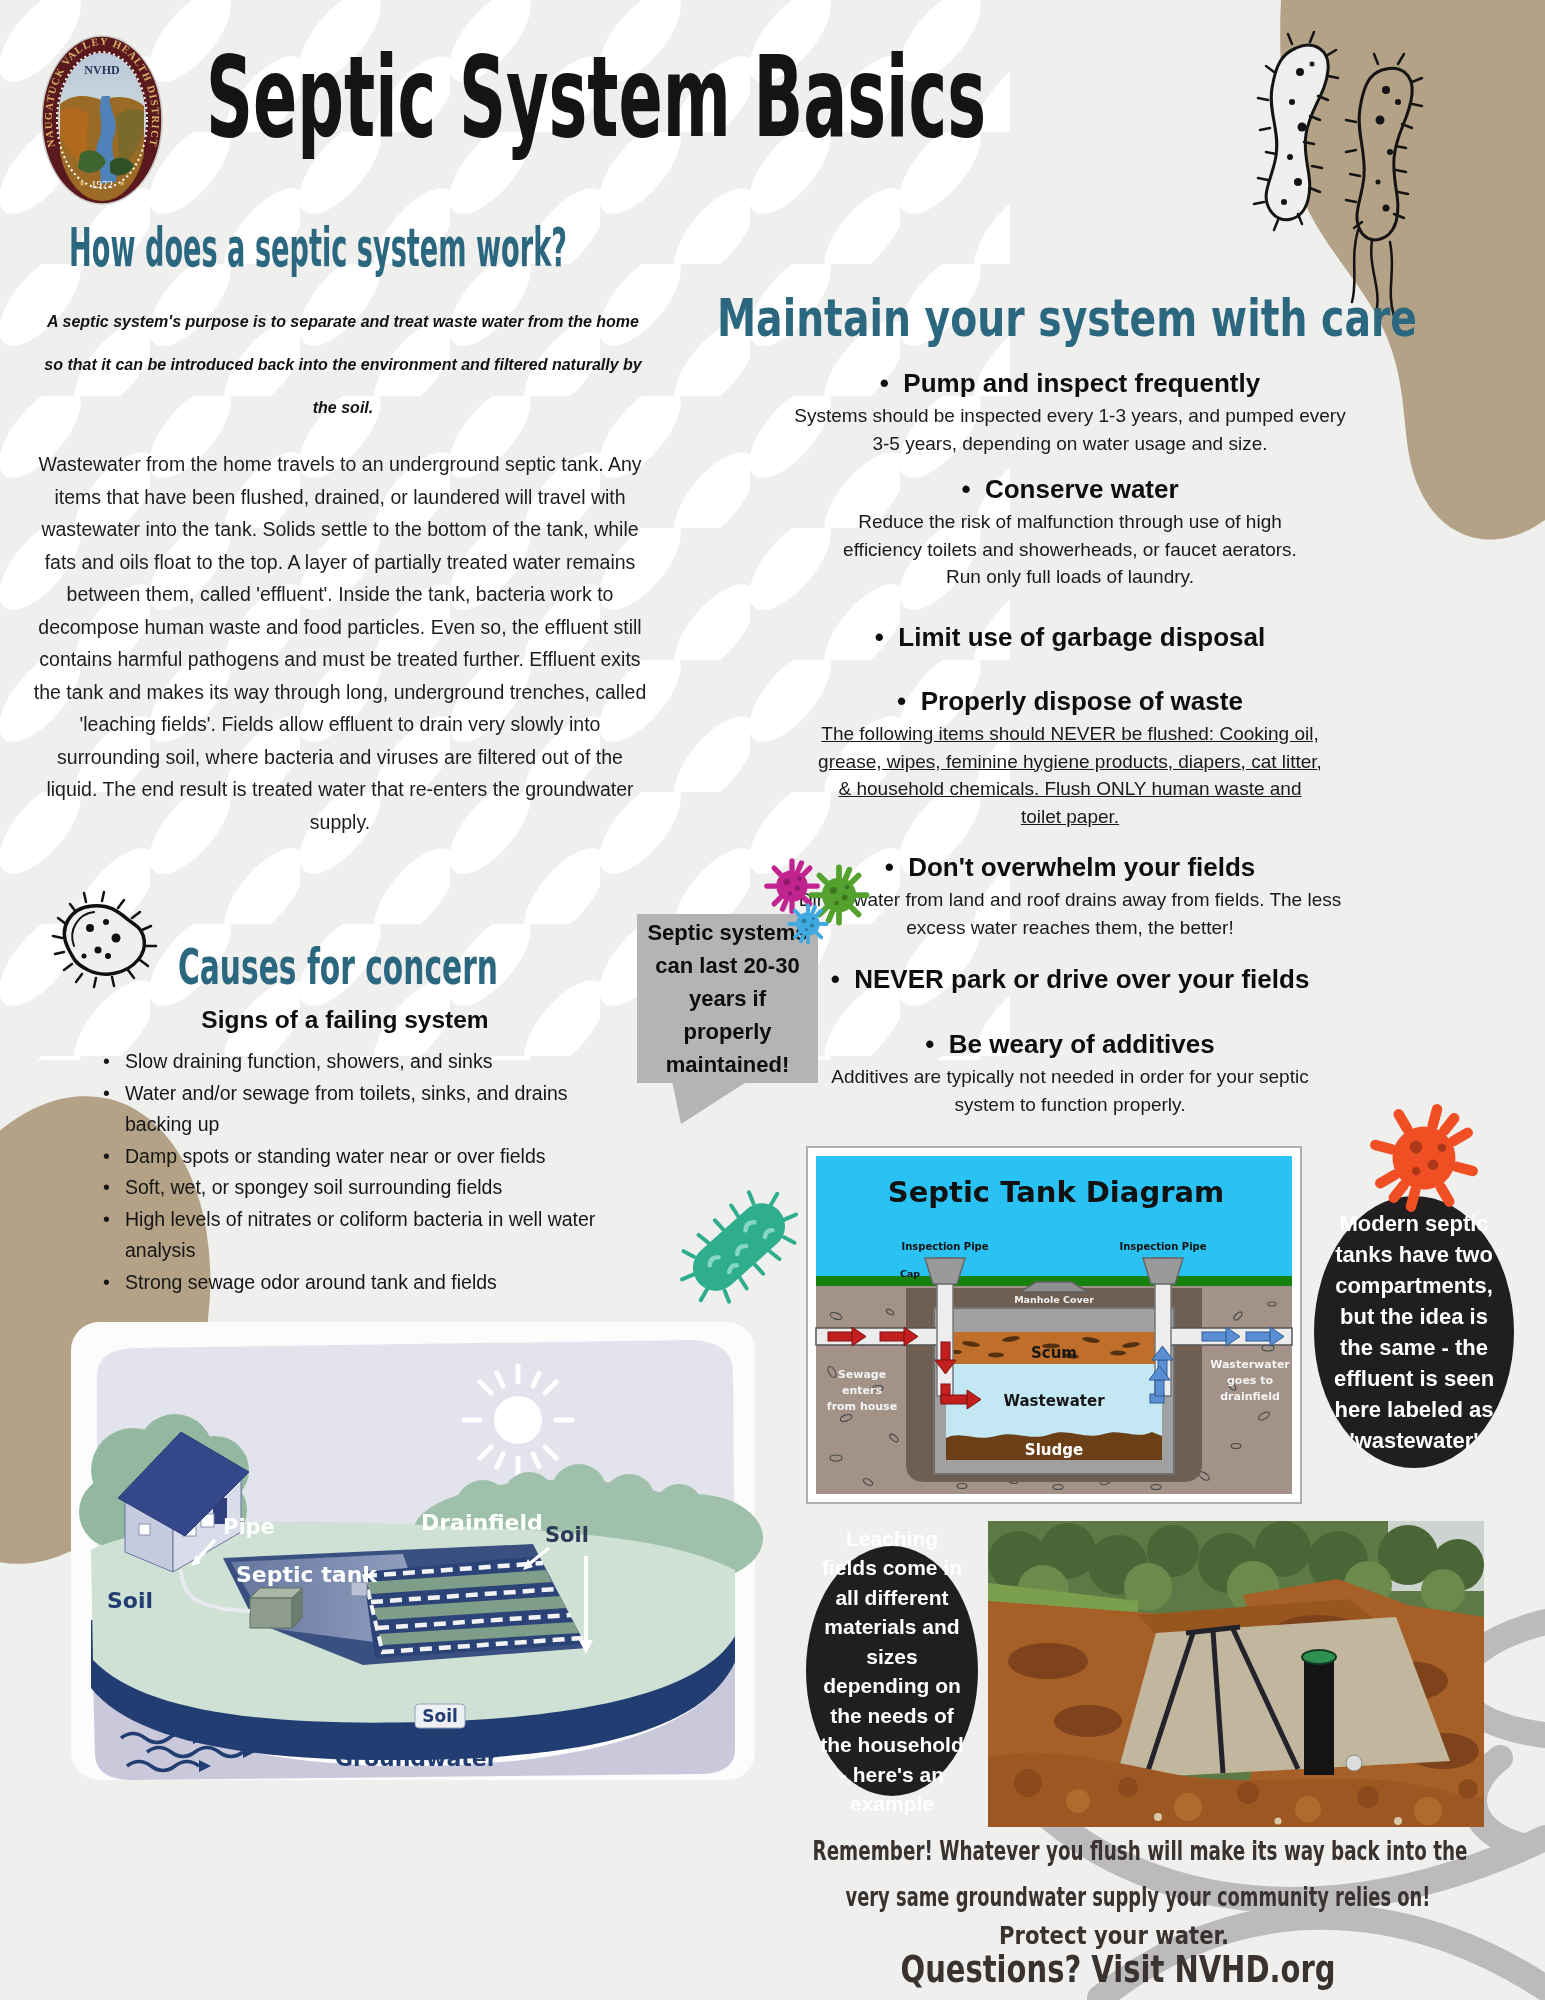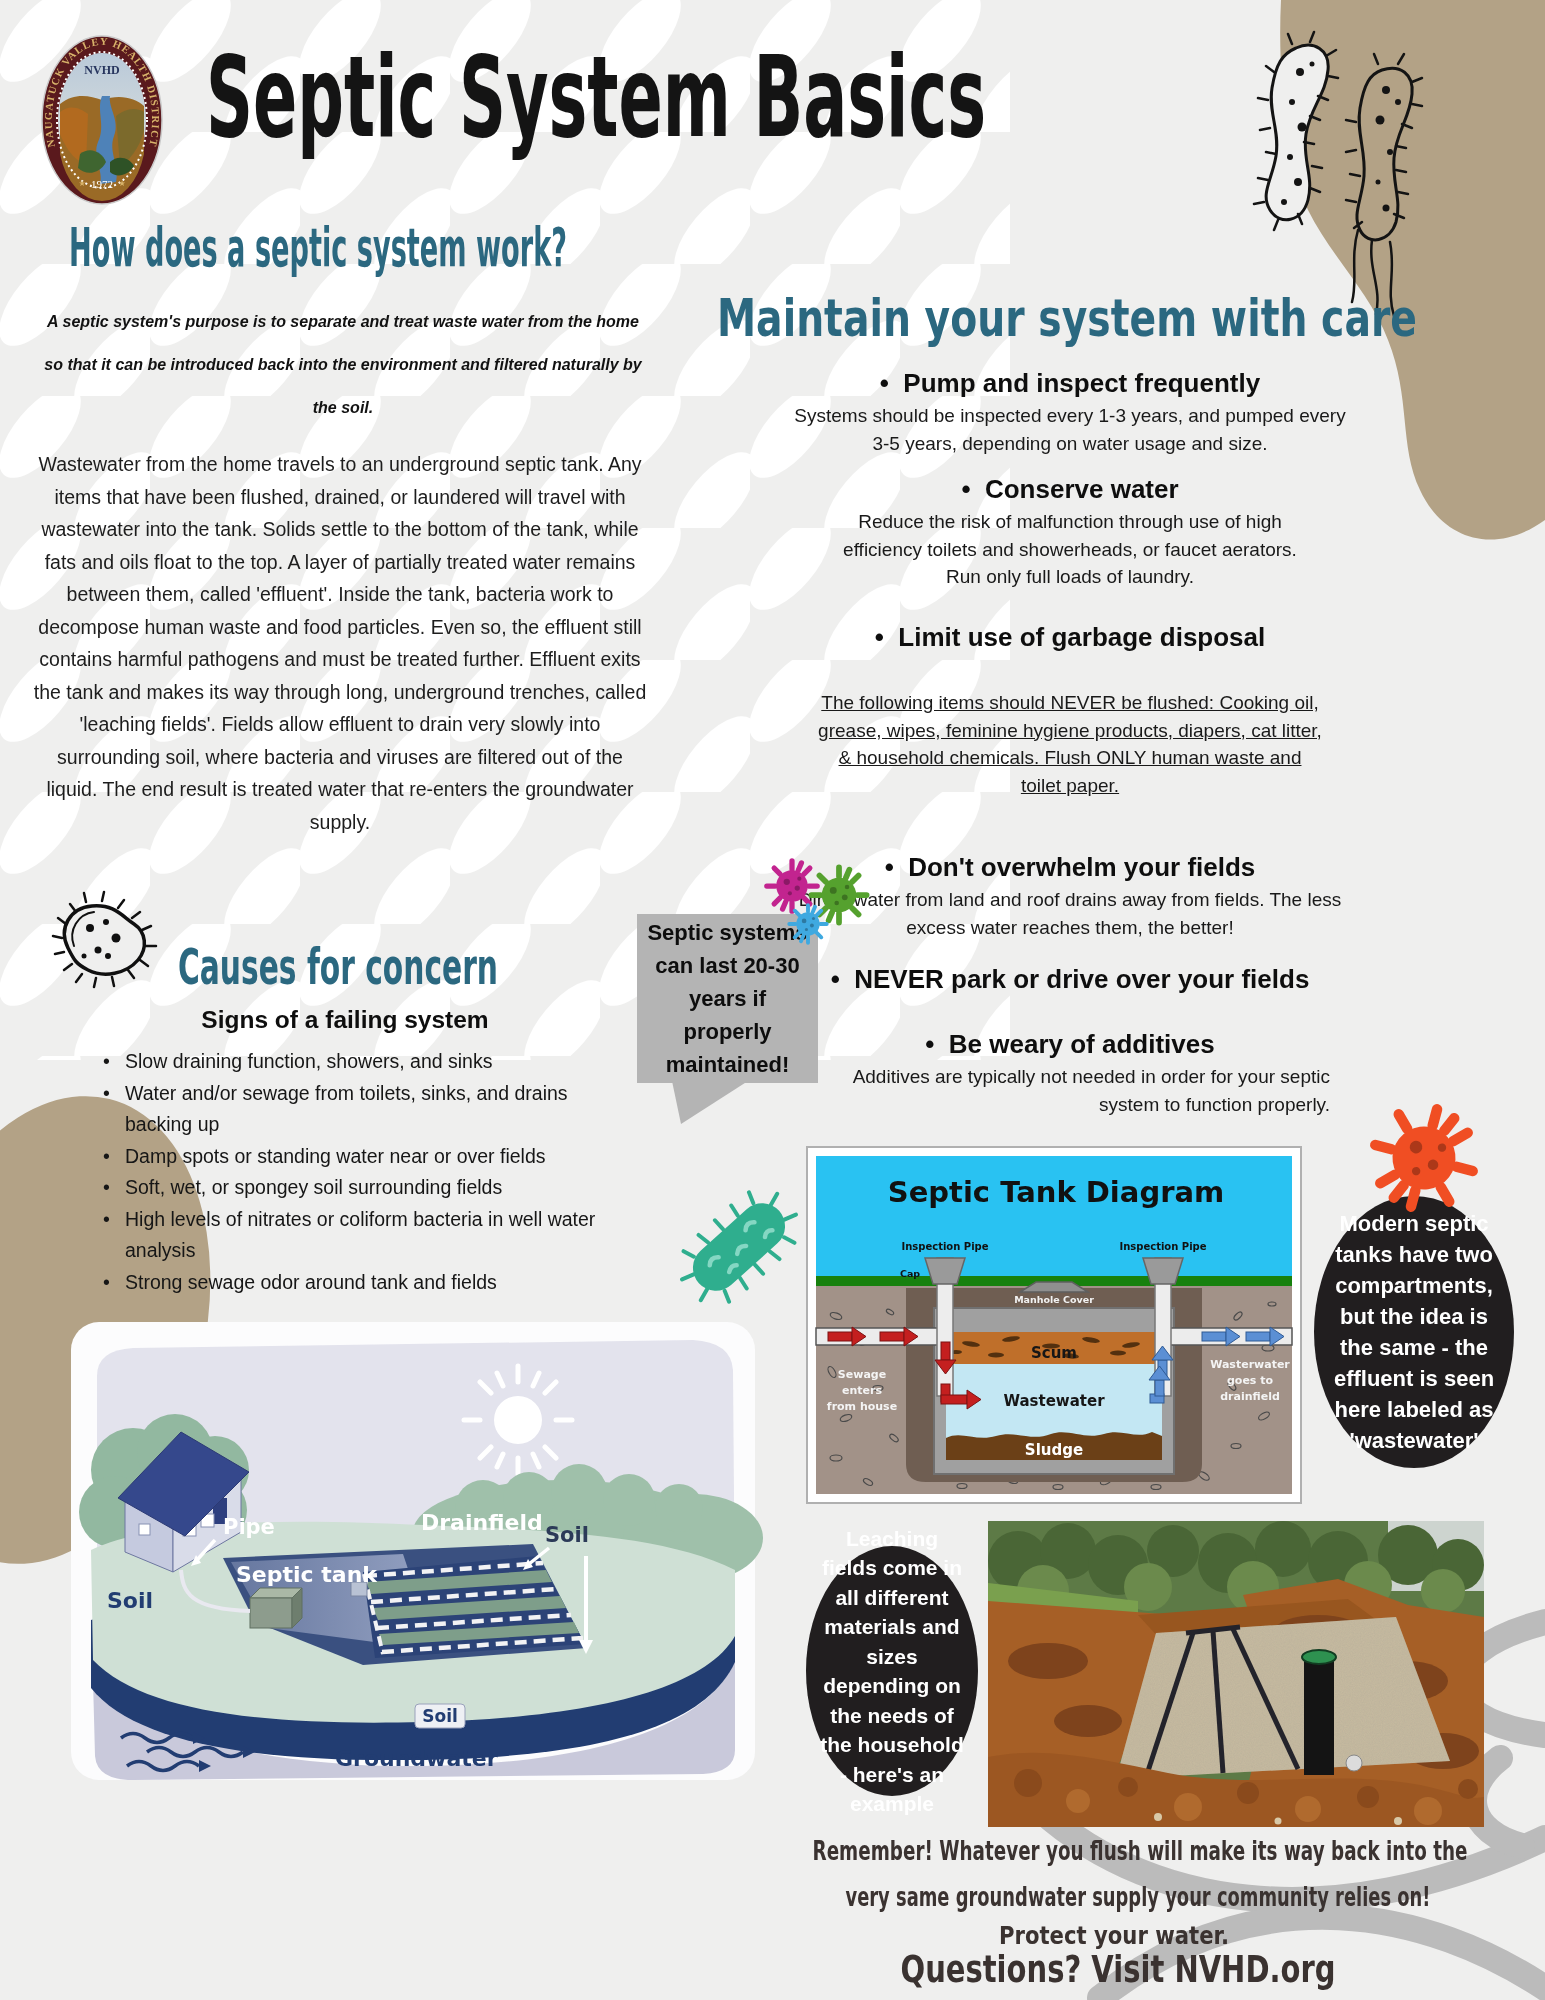--- a/index.html
+++ b/index.html
@@ -161,32 +161,33 @@
     <div class="mi-detail" style="max-width:560px;">Systems should be inspected every 1-3 years, and pumped every 3-5 years, depending on water usage and size.</div>
   </div>
   <div class="mi z1" style="top:474px;">
     <div class="mi-title"><span>•</span>&nbsp;&nbsp;<span>Conserve water</span></div>
     <div class="mi-detail" style="max-width:470px;">Reduce the risk of malfunction through use of high efficiency toilets and showerheads, or faucet aerators. Run only full loads of laundry.</div>
   </div>
   <div class="mi z1" style="top:622px;">
     <div class="mi-title"><span>•</span>&nbsp;&nbsp;<span>Limit use of garbage disposal</span></div>
   </div>
   <div class="mi z1" style="top:686px;">
+    <div class="mi-title"><span>•</span>&nbsp;&nbsp;<span>Properly dispose of waste</span></div>
     <div class="mi-detail" style="max-width:505px;text-decoration:underline;">The following items should NEVER be flushed: Cooking oil, grease, wipes, feminine hygiene products, diapers, cat litter, &amp; household chemicals. Flush ONLY human waste and toilet paper.</div>
   </div>
   <div class="mi z1" style="top:852px;">
     <div class="mi-title"><span>•</span>&nbsp;&nbsp;<span>Don't overwhelm your fields</span></div>
     <div class="mi-detail" style="max-width:560px;">Direct water from land and roof drains away from fields. The less excess water reaches them, the better!</div>
   </div>
   <div class="mi z1" style="top:964px;">
     <div class="mi-title"><span>•</span>&nbsp;&nbsp;<span>NEVER park or drive over your fields</span></div>
   </div>
   <div class="mi z1" style="top:1029px;">
     <div class="mi-title"><span>•</span>&nbsp;&nbsp;<span>Be weary of additives</span></div>
-    <div class="mi-detail" style="max-width:520px;text-align:right;">Additives are typically not needed in order for your septic system to function properly.</div>
+    <div class="mi-detail" style="max-width:520px;">Additives are typically not needed in order for your septic system to function properly.</div>
   </div>
 
   <div class="abs z1 bubble" style="left:637px;top:914px;width:181px;height:169px;">Septic systems can last 20-30 years if properly maintained!</div>
 
   <svg class="abs z1" style="left:806px;top:1146px;" width="496" height="358" viewBox="0 0 496 358">
     <rect x="1" y="1" width="494" height="356" fill="#ffffff" stroke="#b0b0b0" stroke-width="2"></rect>
     <rect x="10" y="10" width="476" height="124" fill="#29c2f2"></rect>
     <text class="diag-label" x="250" y="56" text-anchor="middle" font-size="29" fill="#111111">Septic Tank Diagram</text>
     <rect x="10" y="130" width="476" height="12" fill="#17810e"></rect>
     <rect x="10" y="140" width="476" height="208" fill="#a29288"></rect>

